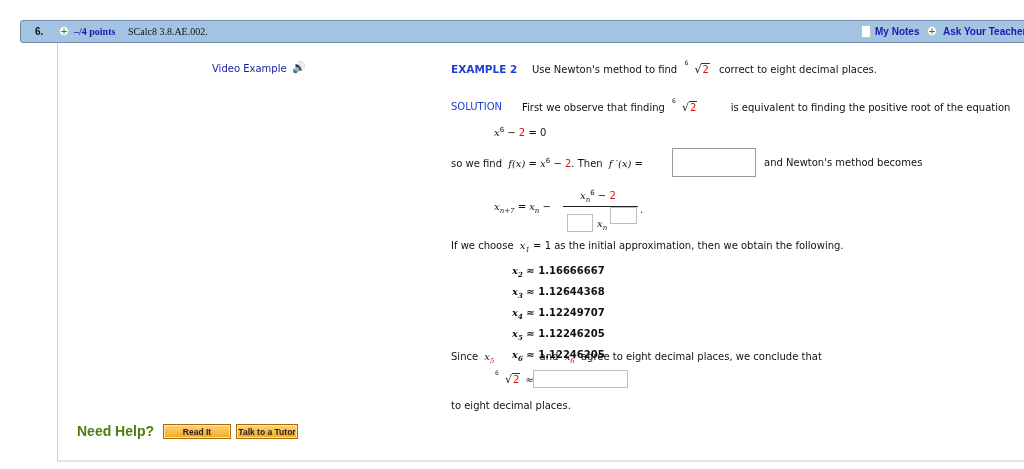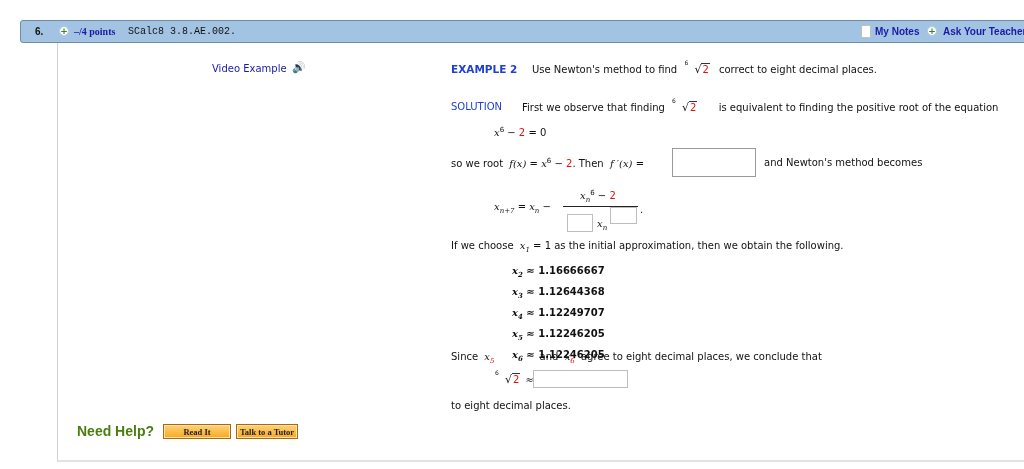--- a/index.html
+++ b/index.html
@@ -10,21 +10,21 @@
   
   .qbar { position: absolute; left: 20px; top: 20px; width: 1020px; height: 23px;
           background: #a3c3e3; border: 1px solid #6f8ba8; border-radius: 3px;
           box-sizing: border-box; }
   .qnum { left: 14px; top: 5px; font-family: "Liberation Sans", sans-serif; font-weight: bold; font-size: 10px; color: #111; }
   .plus { width: 10px; height: 10px; border-radius: 50%; background: #fff; border: 1px solid #b8c8d8;
           box-sizing: border-box; display: inline-flex; align-items: center; justify-content: center;
           color: #2c8a2c; font-weight: bold; font-size: 9px; line-height: 1; }
   .plus-a { left: 38px; top: 5px; }
   .points { left: 53px; top: 5px; font-family: Liberation Serif, serif; font-weight: bold; font-size: 10px; color: #1a1aa8; }
-  .qid { left: 107px; top: 5px; font-family: Liberation Mono, monospace; font-size: 10px; color: #111; }
+  .qid { left: 107px; top: 5px; font-family: Liberation Serif, serif; font-size: 10px; color: #111; }
   .note-ic { left: 840px; top: 4px; width: 10px; height: 13px; background: #fff; border: 1px solid #c0c0c0; box-sizing: border-box; }
   .mynotes { left: 854px; top: 5px; font-family: "Liberation Sans", sans-serif; font-weight: bold; font-size: 10px; color: #1a1aa8; }
   .plus-b { left: 906px; top: 5px; }
   .ask { left: 922px; top: 5px; font-family: "Liberation Sans", sans-serif; font-weight: bold; font-size: 10px; color: #1a1aa8; }
 
   
   .frame { position: absolute; left: 57px; top: 43px; width: 1000px; height: 419px;
            border-left: 1px solid #cfcfcf; border-bottom: 2px solid #e2e2e2; box-sizing: border-box; }
 
   .video { left: 212px; top: 63px; font-size: 10px; color: #1a1aa8; }
@@ -42,21 +42,21 @@
   .root .bar { border-top: 1px solid #333; padding: 0 1px; }
 
   .inp { position: absolute; background: #fff; border: 1px solid #bdbdbd; box-sizing: border-box; }
   .inp-dark { border-color: #9a9a9a; }
 
   .frac-line { position: absolute; left: 563px; top: 206px; width: 75px; height: 1px; background: #222; }
 
   .help { left: 77px; top: 423px; font-family: "Liberation Sans", sans-serif; font-weight: bold; font-size: 14px; color: #4d7c0f; }
   .btn { position: absolute; top: 424px; height: 15px; background: linear-gradient(#ffd27a, #f7a81e);
          border: 1px solid #a86a10; box-shadow: inset 0 0 0 1px #ffe3a8; box-sizing: border-box;
-         font-family: Liberation Serif, serif; font-weight: bold; font-size: 8.5px; color: #222;
+         font-family: Liberation Sans, sans-serif; font-weight: bold; font-size: 8.5px; color: #222;
          display: flex; align-items: center; justify-content: center; }
 </style>
 </head>
 <body>
 
 <div class="qbar">
   <span class="abs qnum">6.</span>
   <span class="abs plus plus-a">+</span>
   <span class="abs points">–/4 points</span>
   <span class="abs qid">SCalc8 3.8.AE.002.</span>
@@ -75,29 +75,29 @@
 <div class="abs txt" style="left:532px; top:63px;">
   <span>Use Newton's method to find</span>
   <span class="root" style="margin-left:4px;"><span class="idx">6</span><span class="rad">√</span><span class="bar red">2</span></span>
   <span style="margin-left:6px;">correct to eight decimal places.</span>
 </div>
 
 <span class="abs blue txt" style="left:451px; top:101px; color:#1f3fd6;">SOLUTION</span>
 <div class="abs txt" style="left:522px; top:101px;">
   <span>First we observe that finding</span>
   <span class="root" style="margin-left:4px;"><span class="idx">6</span><span class="rad">√</span><span class="bar red">2</span></span>
-  <span style="margin-left:6px;padding-left:12px;">is equivalent to finding the positive root of the equation</span>
+  <span style="margin-left:18px;padding-left:12px;">is equivalent to finding the positive root of the equation</span>
 </div>
 
 <div class="abs txt" style="left:494px; top:126px;">
   <span class="it">x</span><sup>6</sup><span> − </span><span class="red">2</span><span> = 0</span>
 </div>
 
 <div class="abs txt" style="left:451px; top:157px;">
-  <span>so we root</span>
+  <span>so we find</span>
   <span class="it" style="margin-left:3px;">f(x)</span><span> = </span><span class="it">x</span><sup>6</sup><span> − </span><span class="red">2</span><span>.  Then</span>
   <span class="it" style="margin-left:3px;">f ′(x)</span><span> =</span>
 </div>
 <input class="inp inp-dark" style="left: 672px; top: 148px; width: 84px; height: 29px;" value="">
 <span class="abs txt" style="left:764px; top:157px;">and Newton's method becomes</span>
 
 <div class="abs txt" style="left:494px; top:201px;">
   <span class="it">x</span><sub class="it">n+7</sub><span> = </span><span class="it">x</span><sub class="it">n</sub><span> −</span>
 </div>
 <div class="abs txt" style="left:580px; top:189px;">

